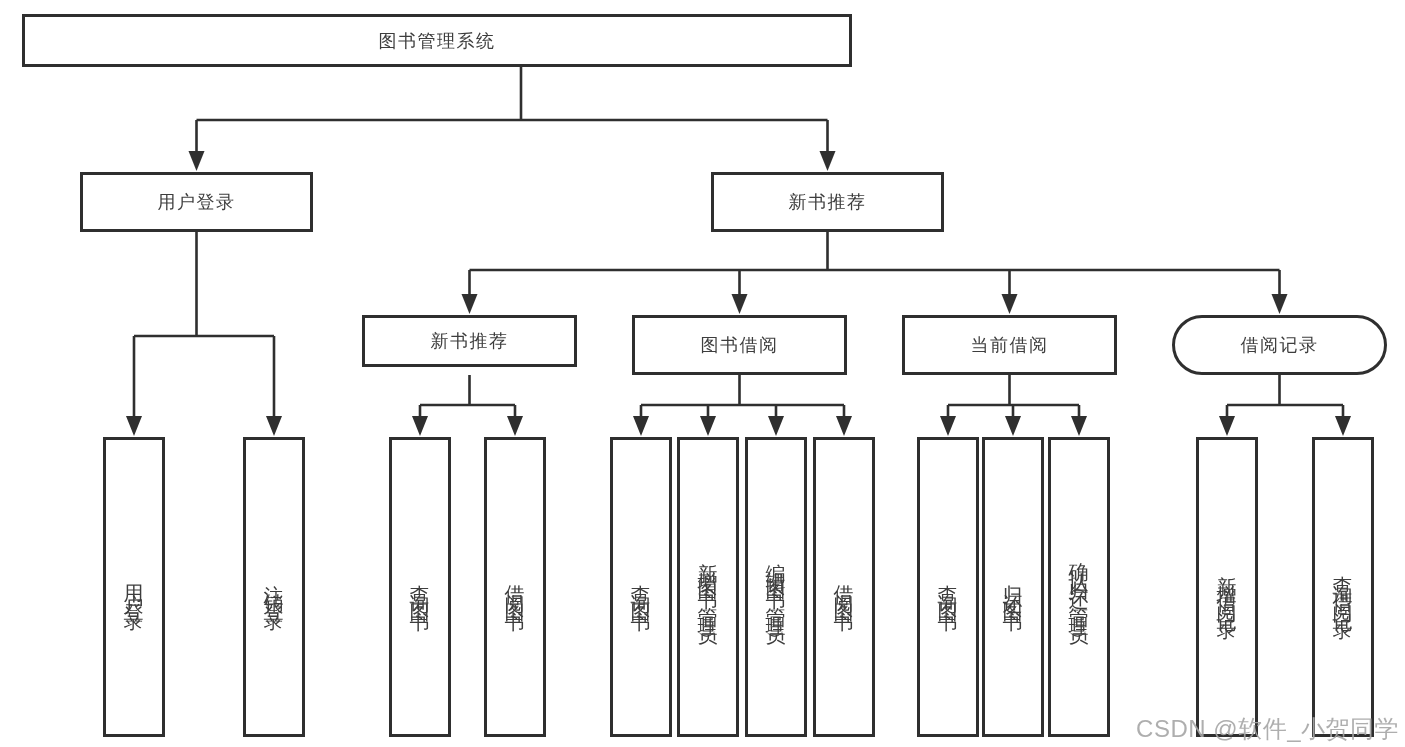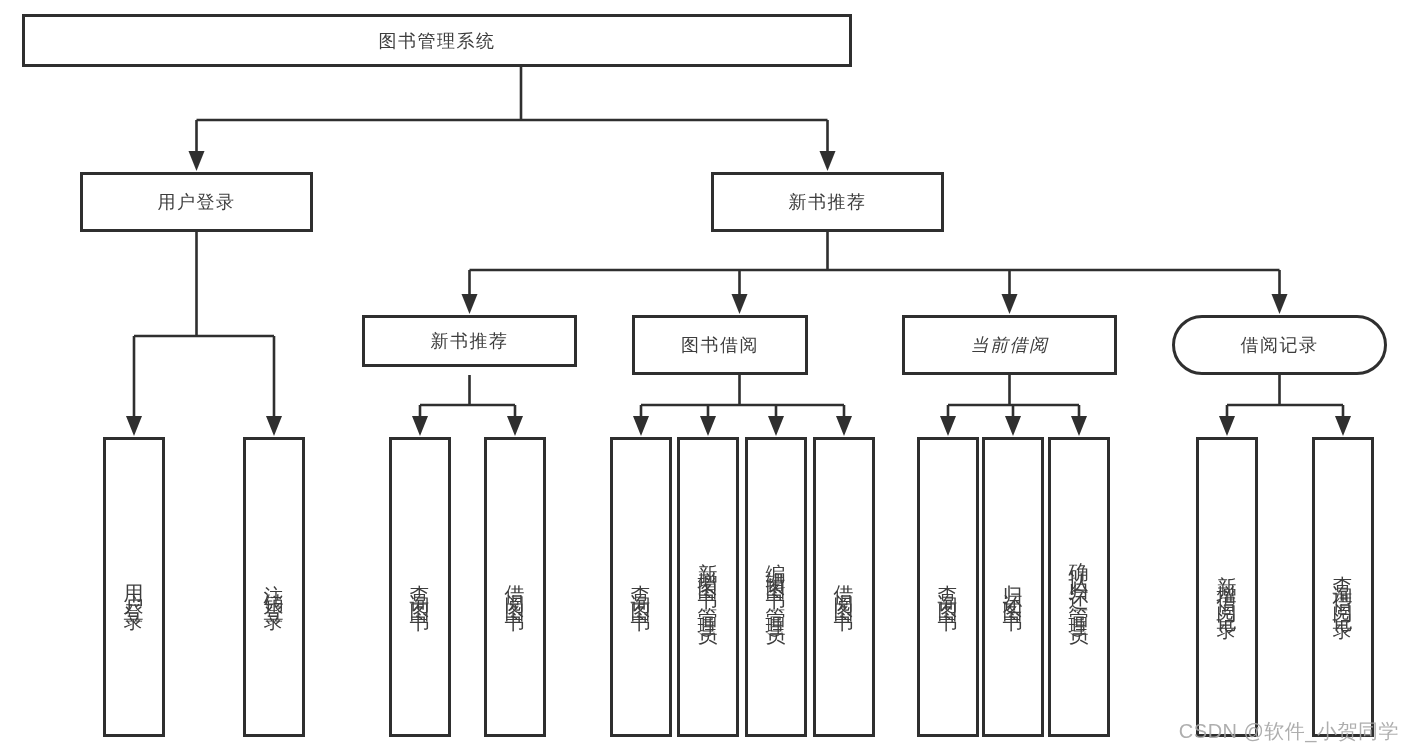--- a/index.html
+++ b/index.html
@@ -37,21 +37,21 @@
   .node.v .vtext {
     writing-mode: vertical-rl;
     text-orientation: mixed;
     letter-spacing: 9px;
     line-height: 1.1;
   }
   .watermark {
     position: absolute;
     right: 6px;
     bottom: 2px;
-    font-size: 20px;
+    font-size: 24px;
     color: #a6a6a6;
     letter-spacing: 0.5px;
     z-index: 3;
     opacity: 0.9;
     white-space: nowrap;
   }
 </style>
 </head>
 <body>
 
@@ -102,22 +102,22 @@
       <polygon points="1335,416 1351,416 1343,436"></polygon>
     </g>
   </svg>
 
   <div class="node h" style="left:22px; top:14px; width:830px; height:53px;">图书管理系统</div>
 
   <div class="node h" style="left:80px; top:172px; width:233px; height:60px;">用户登录</div>
   <div class="node h" style="left:711px; top:172px; width:233px; height:60px;">新书推荐</div>
 
   <div class="node h" style="left:362px; top:315px; width:215px; height:52px;">新书推荐</div>
-  <div class="node h" style="left:632px; top:315px; width:176px; height:60px;">图书借阅</div>
-  <div class="node h" style="left:902px; top:315px; width:215px; height:60px;font-style:italic;">当前借阅</div>
+  <div class="node h" style="left:632px; top:315px; width:215px; height:60px;">图书借阅</div>
+  <div class="node h" style="left:902px; top:315px; width:215px; height:60px;">当前借阅</div>
   <div class="node h" style="left:1172px; top:315px; width:215px; height:60px;border-radius:30px;">借阅记录</div>
 
   <div class="node v" style="left:103px; top:437px; width:62px; height:300px;">
     <span class="vtext">用户登录</span>
   </div>
   <div class="node v" style="left:243px; top:437px; width:62px; height:300px;">
     <span class="vtext">注销登录</span>
   </div>
 
   <div class="node v" style="left:389px; top:437px; width:62px; height:300px;">

